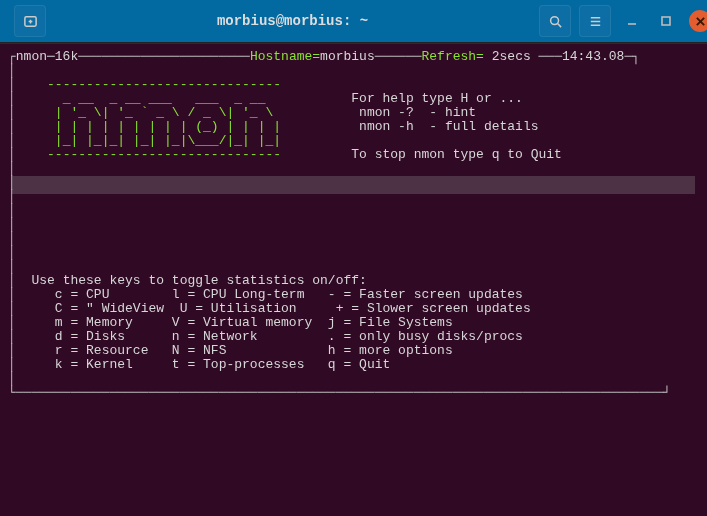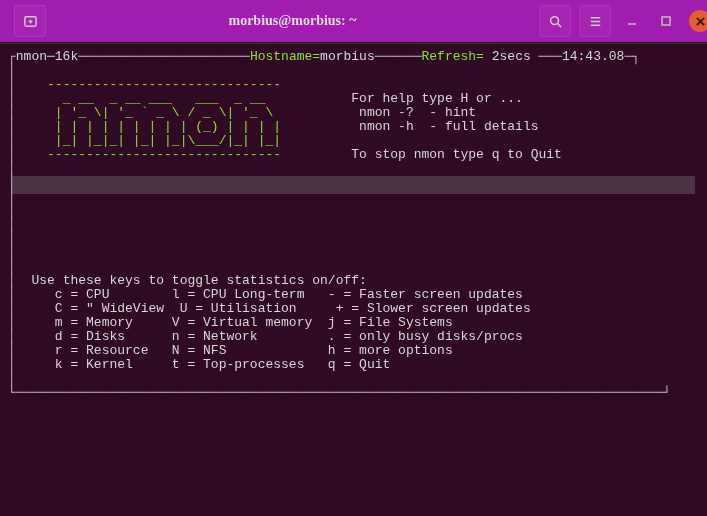--- a/index.html
+++ b/index.html
@@ -1,19 +1,19 @@
 <!DOCTYPE html>
 <html><head>
 <meta charset="utf-8">
 <style>
   html,body{margin:0;padding:0;background:#555;font-family:monospace;}
   .window{width:707px;height:516px;position:relative;background:#2c2c2c;overflow:hidden;}
   
-  .titlebar{height:42px;background:#a21caf;display:flex;align-items:center;color:#ddd;
-    font-family:Liberation Serif, serif;font-size:14px;border-bottom:1px solid #222;}
+  .titlebar{height:42px;background:#0369a1;display:flex;align-items:center;color:#ddd;
+    font-family:Liberation Mono, monospace;font-size:14px;border-bottom:1px solid #222;}
   .tb-btn{width:30px;height:30px;border-radius:4px;background:rgba(255,255,255,.04);
     margin:0 4px;display:flex;align-items:center;justify-content:center;color:#ccc;
     border:1px solid rgba(255,255,255,.08);}
   .tb-btn svg{width:15px;height:15px;stroke:#ccc;fill:none;stroke-width:1.6;}
   .tb-spacer-l{width:10px;}
   .tb-title{flex:1;text-align:center;font-weight:bold;}
   .tb-right{display:flex;align-items:center;padding-right:2px;}
   .tb-winbtn{width:28px;height:28px;display:flex;align-items:center;justify-content:center;
     margin:0 3px;color:#bbb;}
   .tb-winbtn svg{width:12px;height:12px;stroke:#bbb;fill:none;stroke-width:1.6;}

